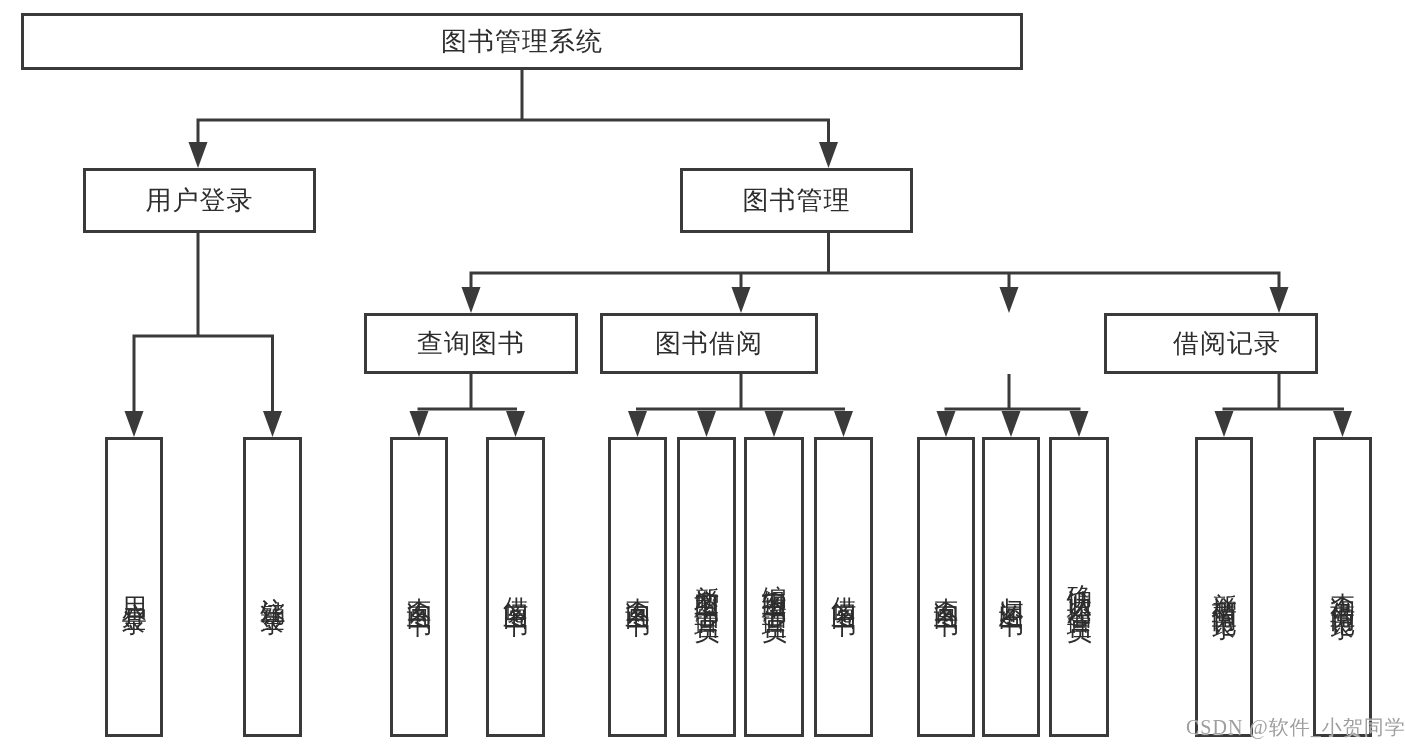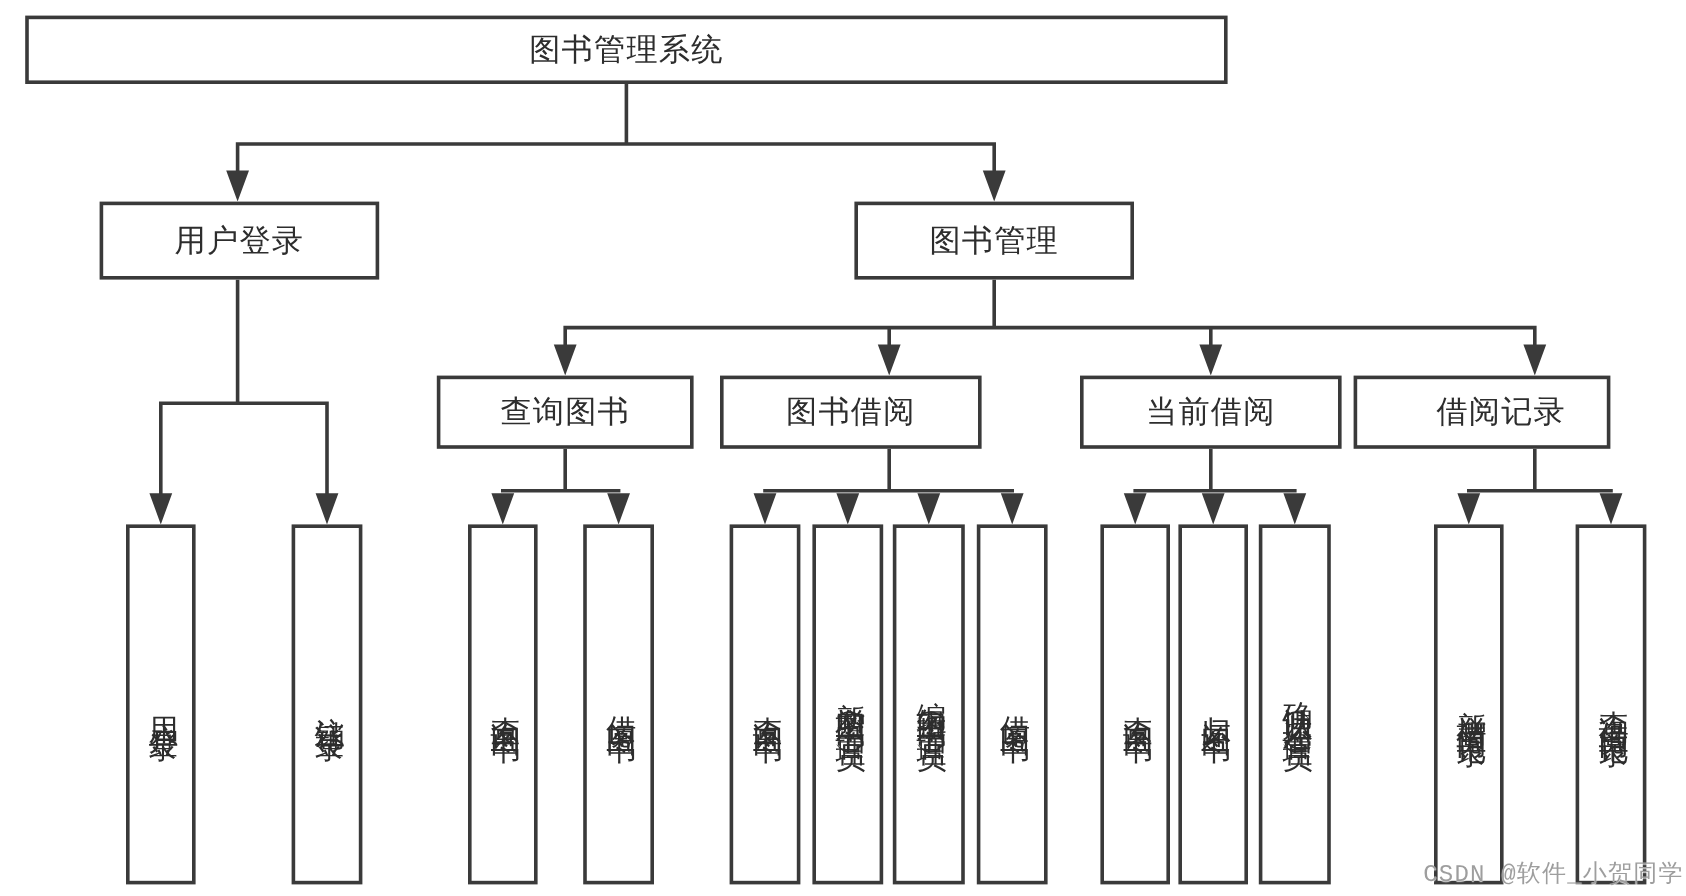--- a/index.html
+++ b/index.html
@@ -6,21 +6,21 @@
     --line:#3a3a3a;
     --text:#2d2d2d;
     --watermark:#9e9e9e;
     --background:#ffffff;
   }
   html,body{margin:0;padding:0;background:var(--background);}
   .canvas{
     position:relative;
     width:1405px;height:747px;
     background:var(--background);
-    font-family:Liberation Mono, monospace;
+    font-family:Liberation Serif, serif;
     overflow:hidden;
   }
   .wires{position:absolute;left:0;top:0;width:1405px;height:747px;pointer-events:none;}
   .node{
     position:absolute;box-sizing:border-box;
     border:3px solid var(--line);
     background:#fff;
     display:flex;align-items:center;justify-content:center;
     color:var(--text);
   }
@@ -96,34 +96,31 @@
              M1342.5 437 L1333 411 L1352 411 Z"></path>
   </svg>
 
   <div class="node root">
     <span class="h-label">图书管理系统</span>
   </div>
 
   <div class="node l2" style="left:83px;">
     <span class="h-label">用户登录</span>
   </div>
-  <div class="node l2" style="left:712px;text-align:center;">
+  <div class="node l2" style="left:680px;text-align:center;">
     <span class="h-label">图书管理</span>
   </div>
 
   <div class="node mid" style="left:364px;width:214px;">
     <span class="h-label">查询图书</span>
   </div>
   <div class="node mid" style="left:600px;width:218px;">
     <span class="h-label">图书借阅</span>
   </div>
-  <div class="node mid" style="left:900px;width:218px;">
-    <span class="h-label">当前借阅</span>
-  </div>
-  <div class="node mid" style="left:1128px;width:214px;padding-left:32px;">
+  <div class="node mid" style="left:1104px;width:214px;padding-left:32px;">
     <span class="h-label">借阅记录</span>
   </div>
 
   <div class="node leaf" style="left:105px;width:58px;">
     <span class="v-label">用户登录</span>
   </div>
   <div class="node leaf" style="left:243px;width:59px;">
     <span class="v-label">注销登录</span>
   </div>
 

